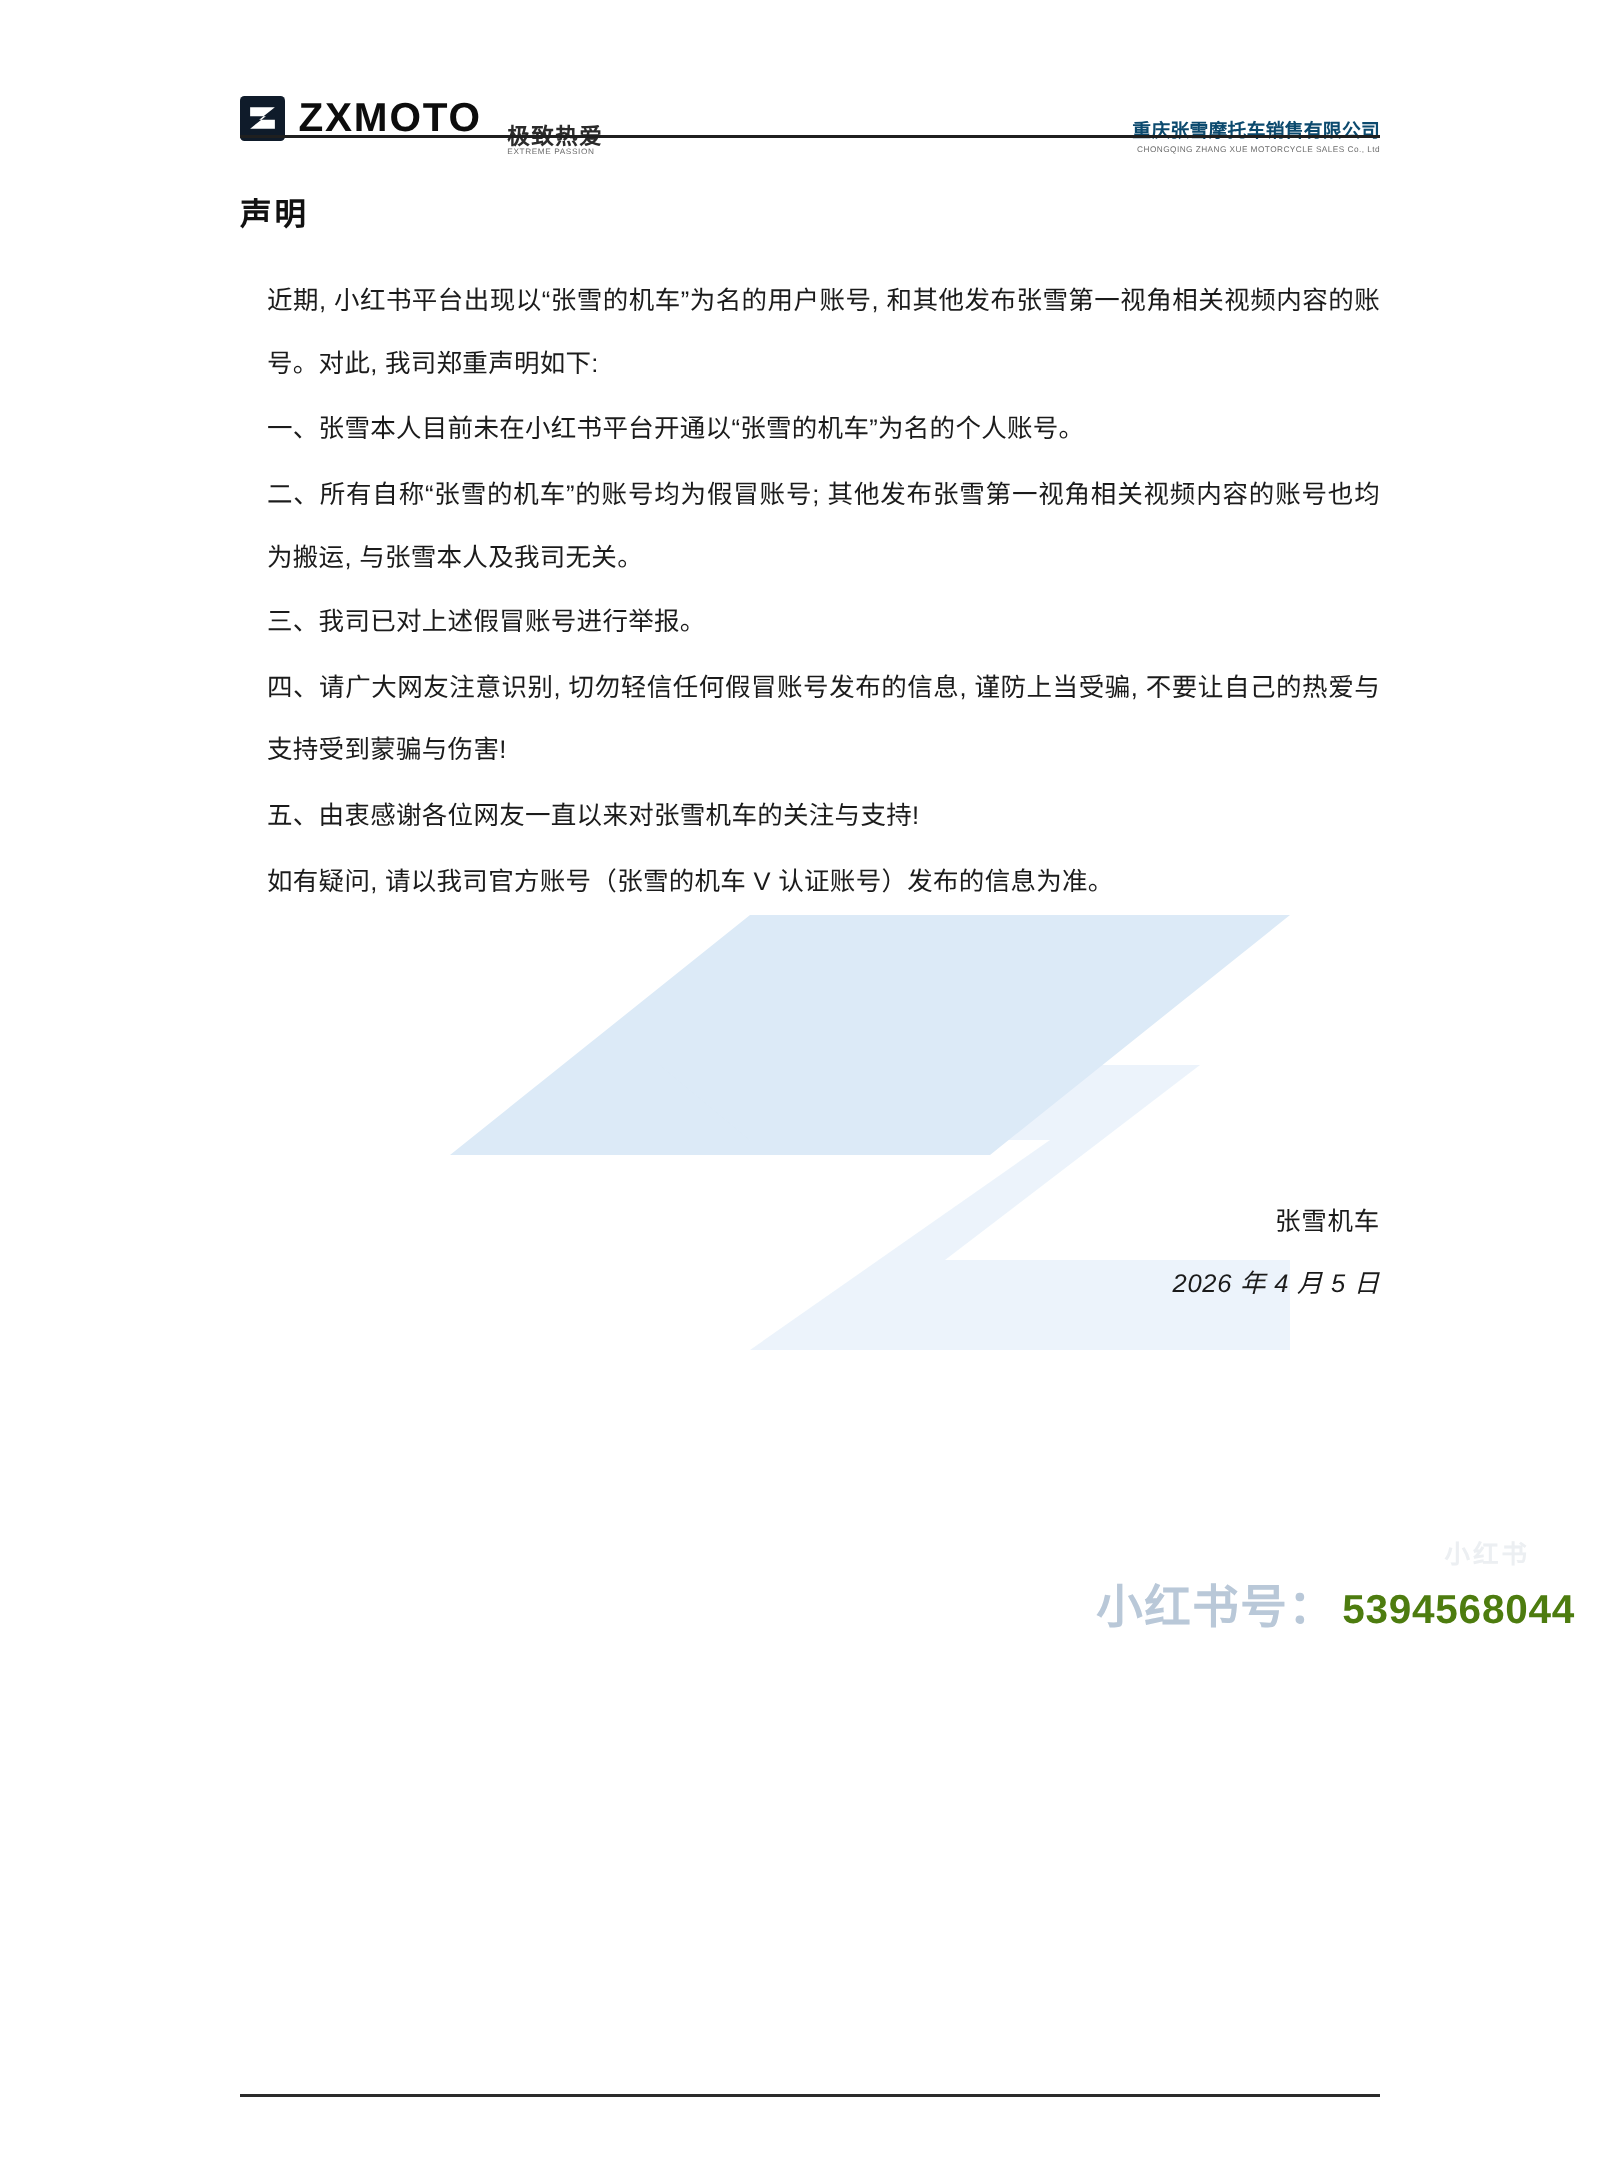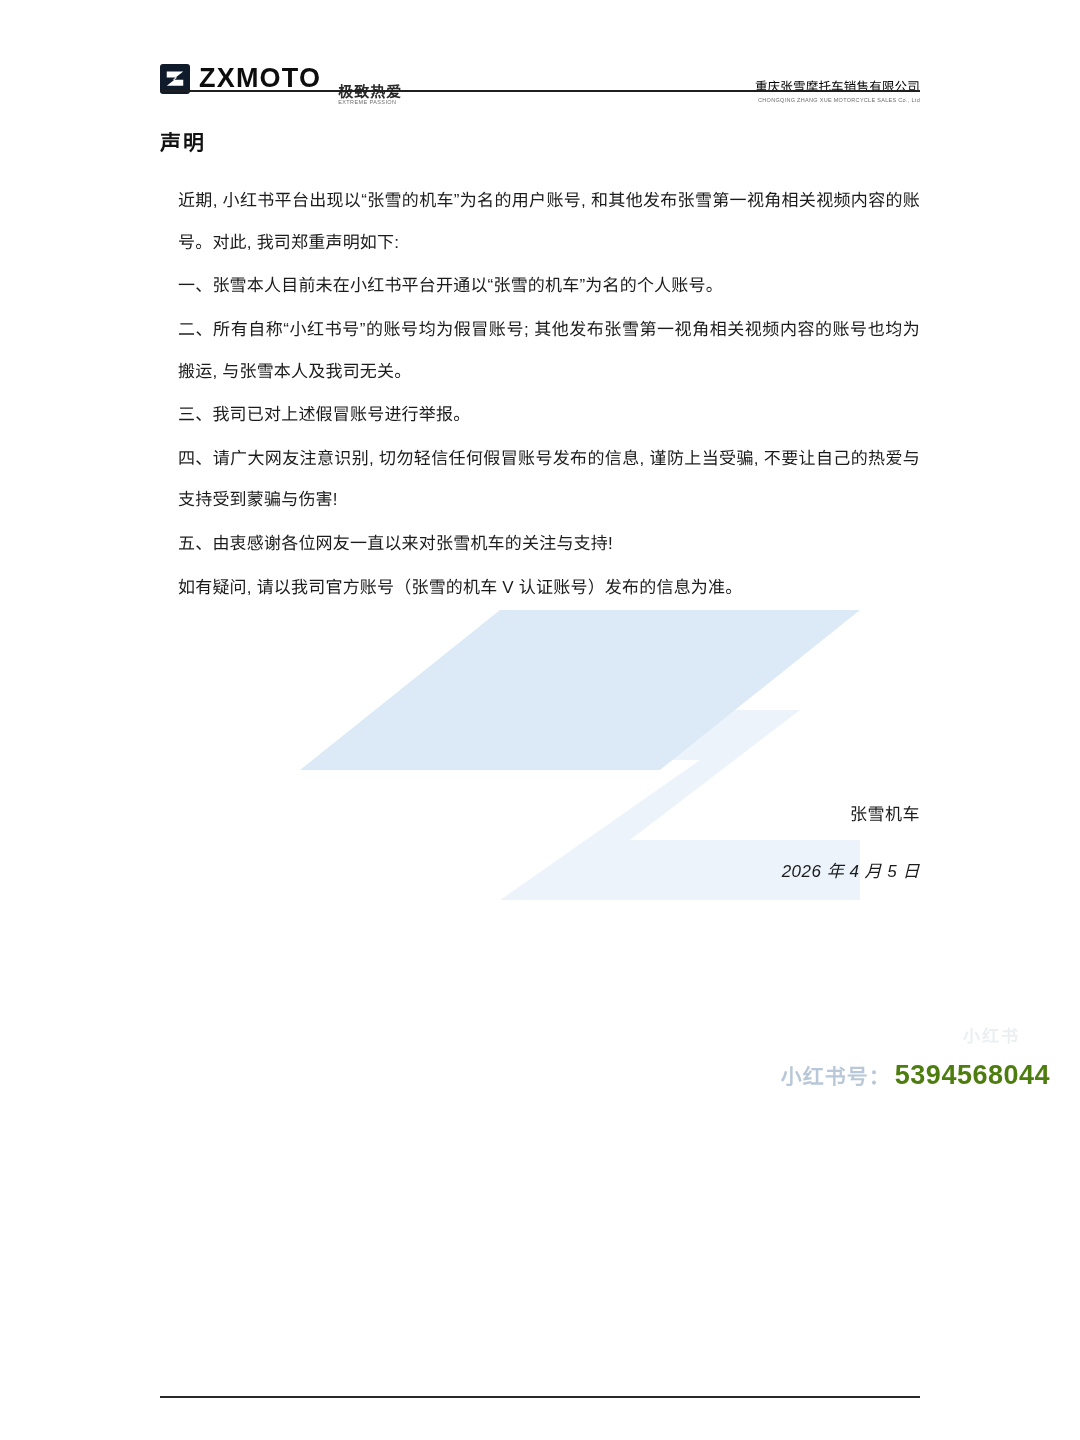--- a/index.html
+++ b/index.html
@@ -80,22 +80,22 @@
     letter-spacing: 0.4px;
     transform: scaleY(0.95);
   }
   .company {
     text-align: right;
     line-height: 1.2;
     padding-bottom: 2px;
   }
   .company-cn {
     font-size: 12.5px;
-    font-weight: 400;
-    color: #000000;
+    font-weight: 700;
+    color: #0c4a6e;
     letter-spacing: 0.2px;
   }
   .company-en {
     font-size: 5.5px;
     color: #6d6d6d;
     letter-spacing: 0.3px;
     margin-top: 2px;
   }
 
   .rule {
@@ -143,41 +143,41 @@
     left: 160px;
     top: 800px;
     width: 760px;
     text-align: right;
     z-index: 1;
   }
   .sign-name {
     font-size: 17px;
     color: #1b1b1b;
     letter-spacing: 0.5px;
-    margin-bottom: 32px;
+    margin-bottom: 16px;
   }
   .sign-date {
     font-size: 17px;
     color: #1b1b1b;
     letter-spacing: 0.5px;
     font-style: italic;
   }
 
   
   .footer-wm {
     position: absolute;
     right: 30px;
     bottom: 28px;
     display: flex;
     align-items: baseline;
     gap: 4px;
     z-index: 3;
   }
   .footer-wm-label {
-    font-size: 21px;
+    font-size: 31px;
     font-weight: 700;
     color: #b9c8d8;
     letter-spacing: 1px;
   }
   .footer-wm-num {
     font-size: 27px;
     font-weight: 700;
     color: #4d7c0f;
     letter-spacing: 0.5px;
   }
@@ -220,21 +220,21 @@
     </div>
   </div>
 
   <div class="rule"></div>
 
   <div class="doc">
     <div class="doc-title">声明</div>
 
     <p class="para">近期, 小红书平台出现以“张雪的机车”为名的用户账号, 和其他发布张雪第一视角相关视频内容的账号。对此, 我司郑重声明如下:</p>
     <p class="para">一、张雪本人目前未在小红书平台开通以“张雪的机车”为名的个人账号。</p>
-    <p class="para">二、所有自称“小红书号”的账号均为假冒账号; 其他发布张雪第一视角相关视频内容的账号也均为搬运, 与张雪本人及我司无关。</p>
+    <p class="para">二、所有自称“张雪的机车”的账号均为假冒账号; 其他发布张雪第一视角相关视频内容的账号也均为搬运, 与张雪本人及我司无关。</p>
     <p class="para">三、我司已对上述假冒账号进行举报。</p>
     <p class="para">四、请广大网友注意识别, 切勿轻信任何假冒账号发布的信息, 谨防上当受骗, 不要让自己的热爱与支持受到蒙骗与伤害!</p>
     <p class="para">五、由衷感谢各位网友一直以来对张雪机车的关注与支持!</p>
     <p class="para">如有疑问, 请以我司官方账号（张雪的机车 V 认证账号）发布的信息为准。</p>
   </div>
 
   <div class="sign-block">
     <div class="sign-name">张雪机车</div>
     <div class="sign-date">2026 年 4 月 5 日</div>
   </div>

